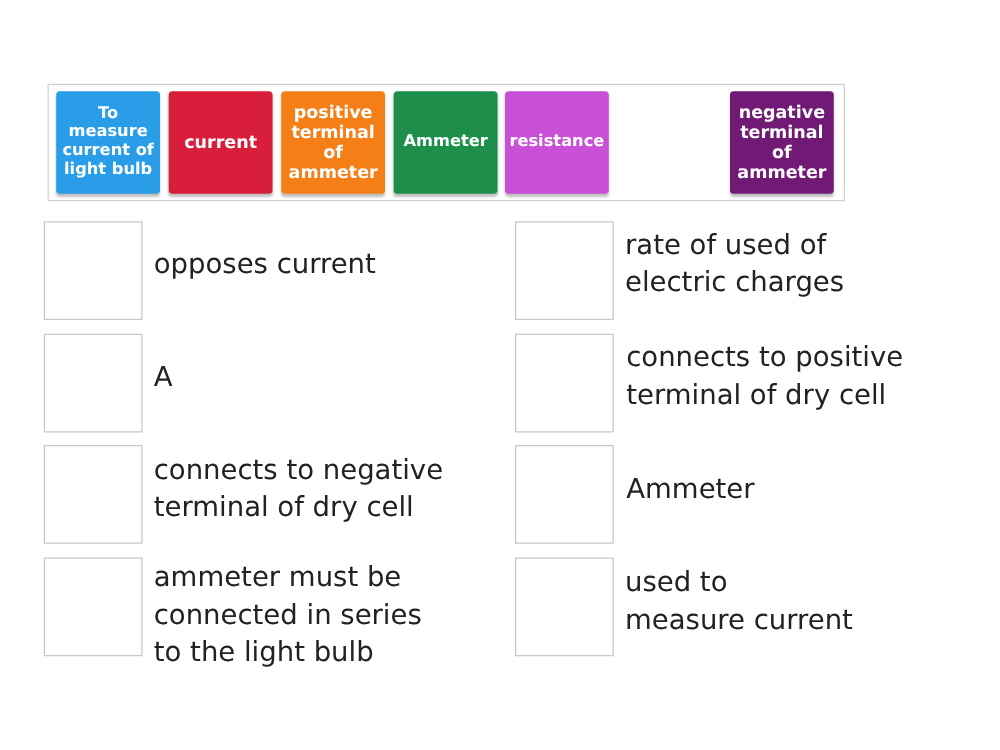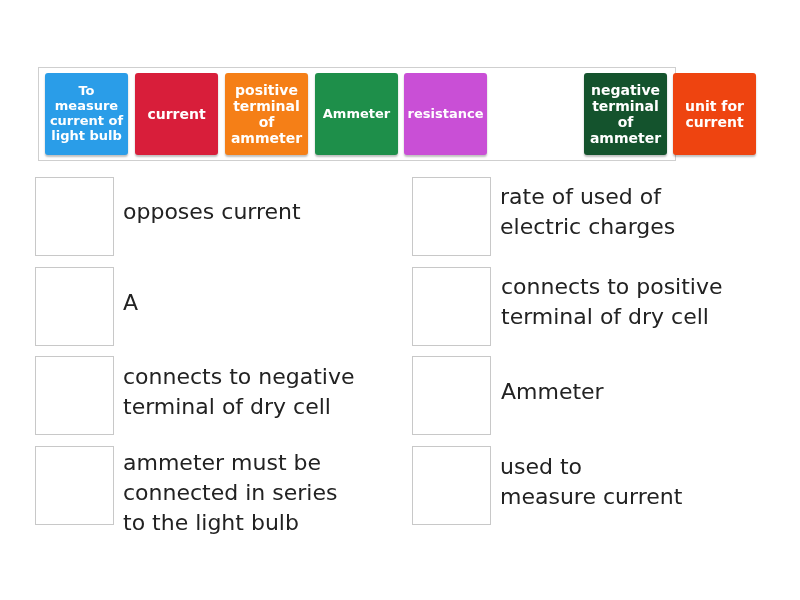--- a/index.html
+++ b/index.html
@@ -37,25 +37,22 @@
     </div>
   <div class="tile s14" style="left:186px;background:#f57f17">
       <span>positive terminal of ammeter</span>
     </div>
   <div class="tile s13" style="left:276px;background:#1e8f4a">
       <span>Ammeter</span>
     </div>
   <div class="tile s13" style="left:365px;background:#c94fd6">
       <span>resistance</span>
     </div>
-  <div class="tile s14" style="left:545px;background:#14532d">
+  <div class="tile s14" style="left:545px;background:#701a75">
       <span>negative terminal of ammeter</span>
-    </div>
-  <div class="tile s17" style="left:634px;background:#ee4410">
-      <span>unit for current</span>
     </div>
 </div>
 
 <div class="slot" style="left:35px;top:177px"></div>
 <div class="desc" style="left:123px;top:197px">opposes current</div>
 
 <div class="slot" style="left:35px;top:267px"></div>
 <div class="desc" style="left:123px;top:288px">A</div>
 
 <div class="slot" style="left:35px;top:356px"></div>

